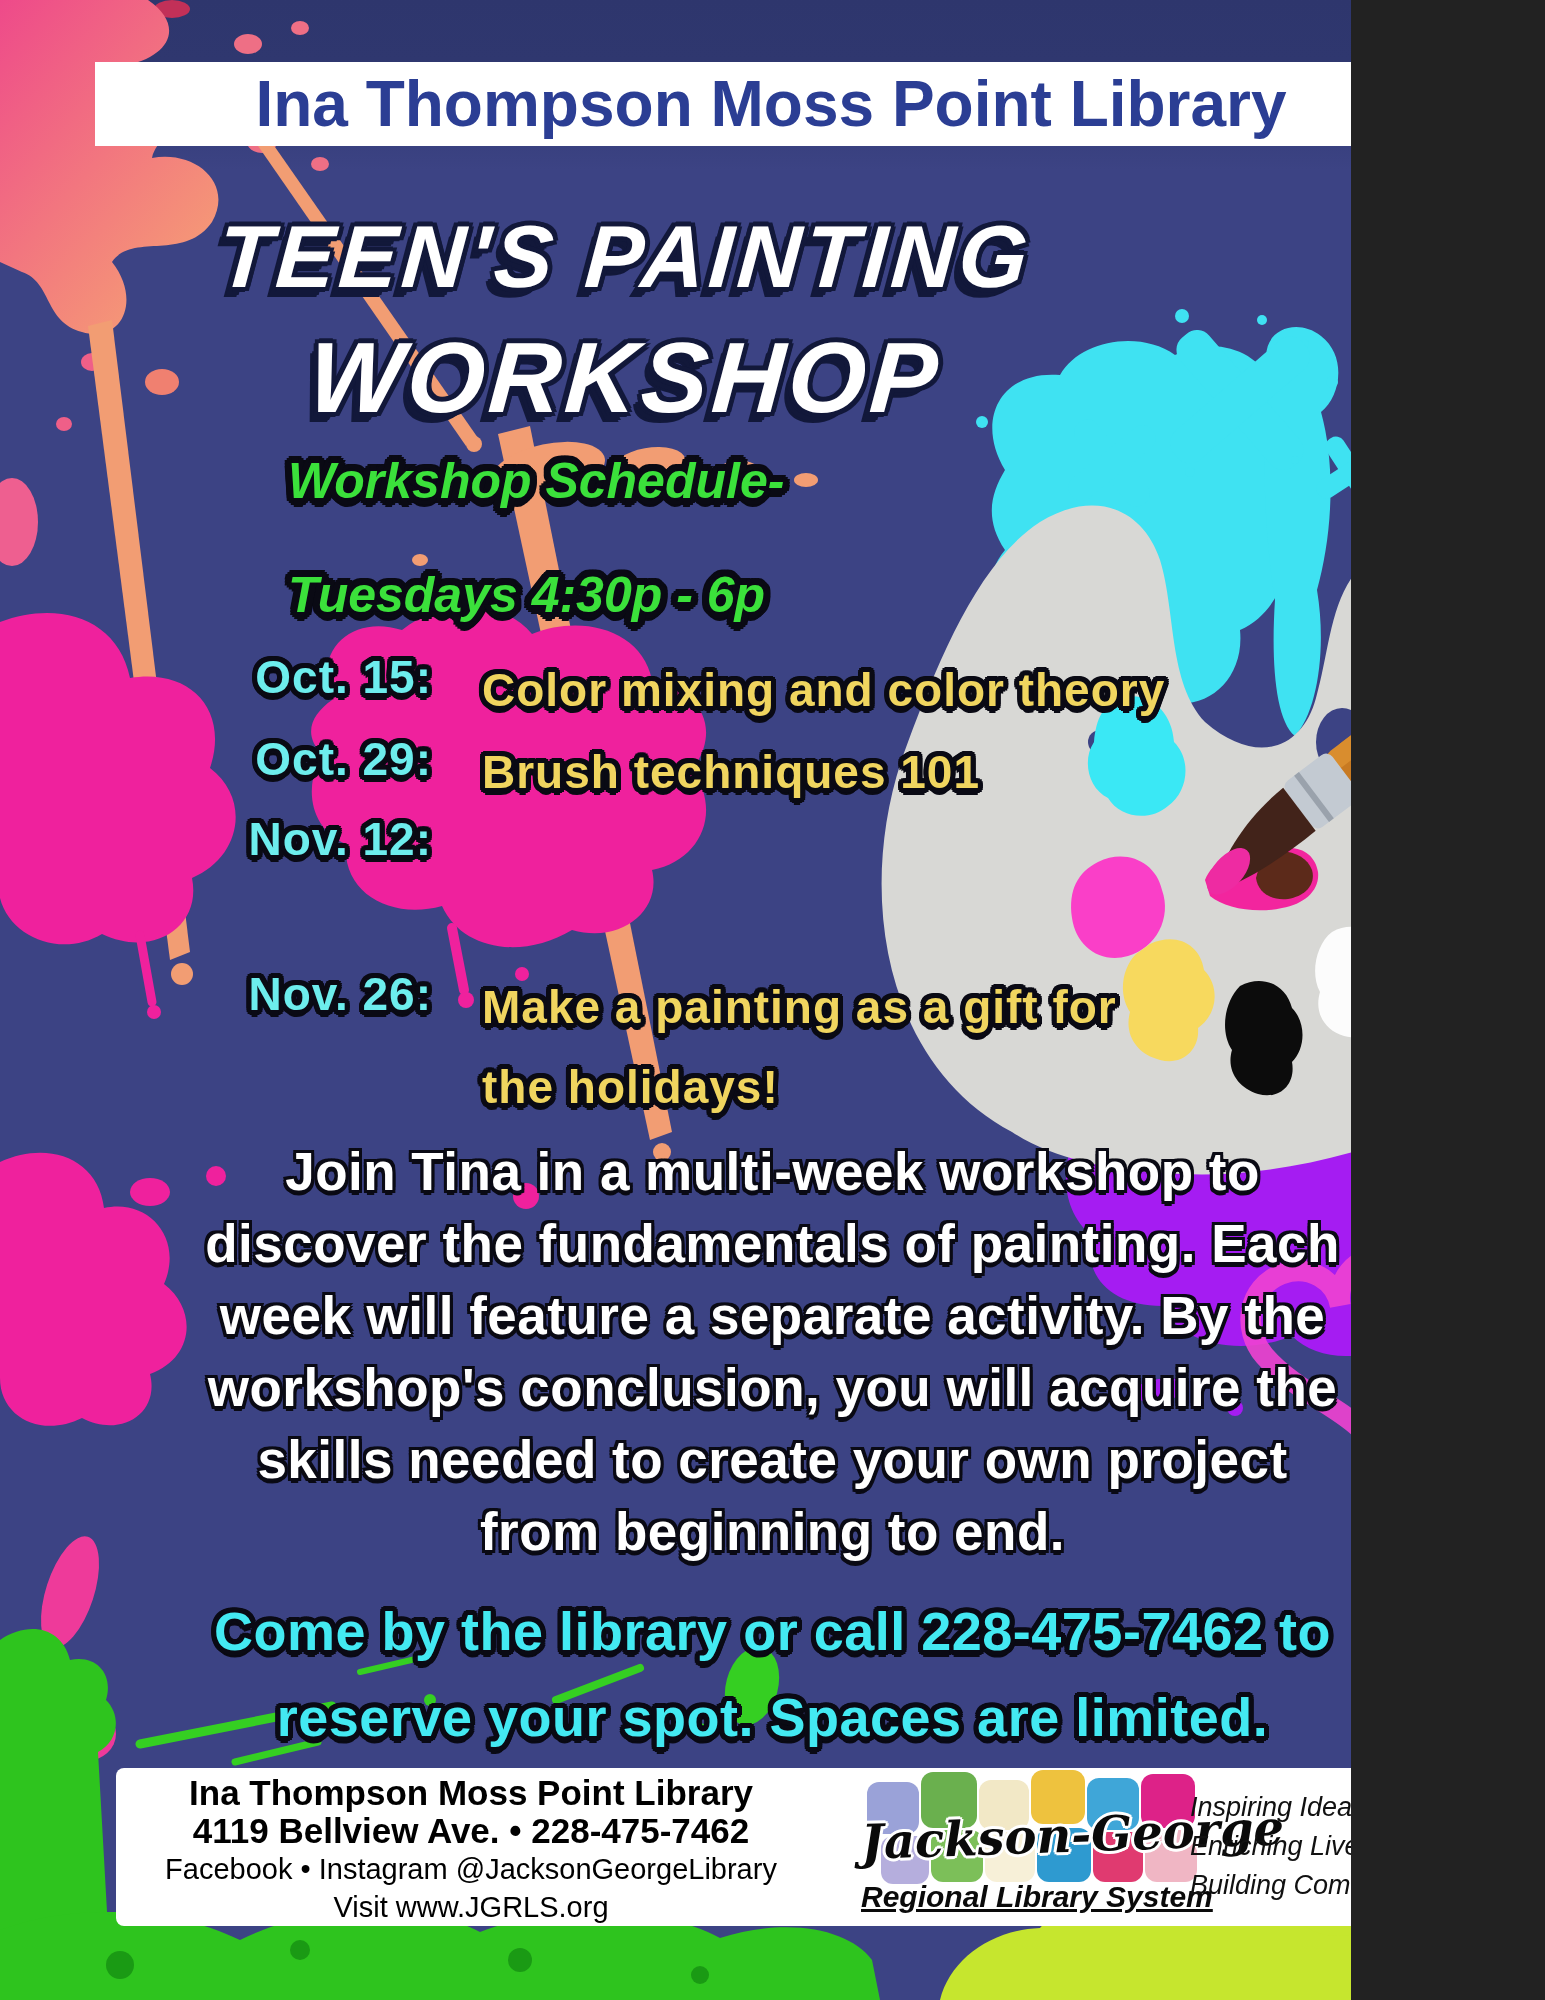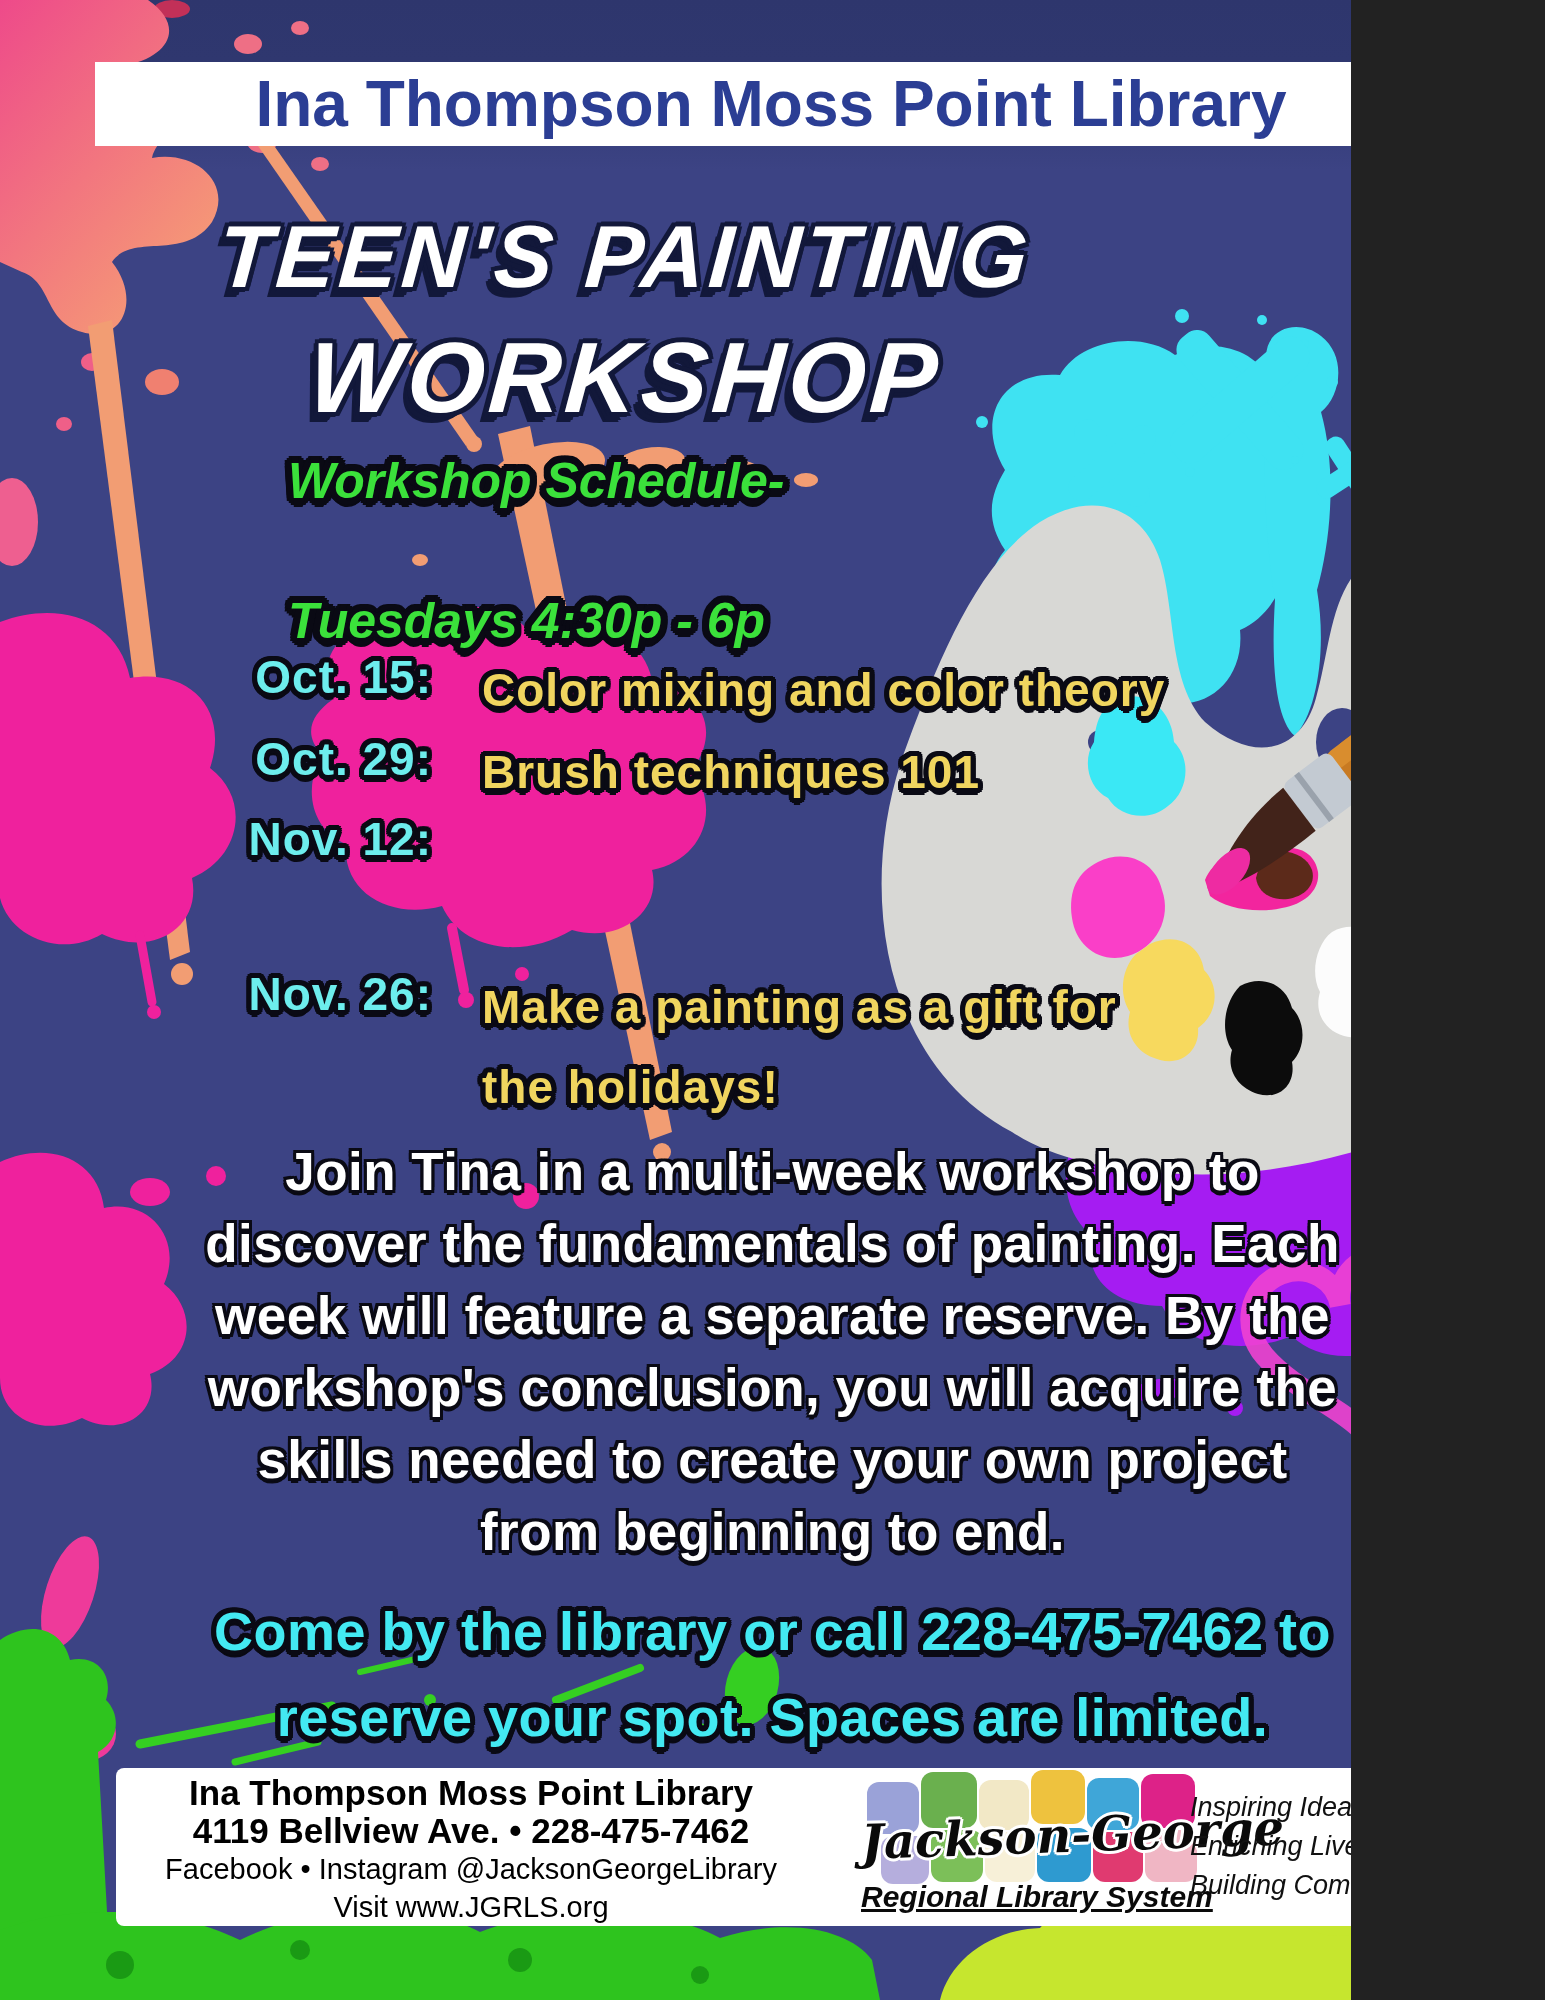--- a/index.html
+++ b/index.html
@@ -19,21 +19,21 @@
   
   .banner{left:95px;top:62px;width:1352px;height:84px;background:#ffffff;z-index:2;
           display:flex;align-items:center;justify-content:center;}
   .banner-title{font-size:64px;font-weight:bold;color:#2b3e94;letter-spacing:0px;}
   .title-line{left:130px;width:990px;text-align:center;color:#ffffff;font-weight:bold;font-style:italic;
               text-transform:uppercase;transform:skewX(-4deg);letter-spacing:4px;}
   .t1{top:206px;font-size:88px;}
   .t2{top:320px;font-size:100px;}
   .green{color:#3be13b;font-weight:bold;font-style:italic;letter-spacing:0px;}
   .g1{left:288px;top:452px;font-size:50px;}
-  .g2{left:288px;top:592px;font-size:50px;}
+  .g2{left:288px;top:566px;font-size:50px;}
   .sched-row{left:0;width:100%;}
   .sched-date{position:absolute;left:72px;width:360px;text-align:right;color:#6deded;font-weight:bold;font-size:46px;letter-spacing:1px;}
   .sched-desc{position:absolute;left:482px;color:#f0d55f;font-weight:bold;font-size:46px;letter-spacing:1px;}
   .sched-desc div{line-height:80px;}
   .para{left:50px;top:1136px;width:1445px;text-align:center;color:#ffffff;font-weight:bold;}
   .para div{font-size:53px;line-height:72px;letter-spacing:0.5px;white-space:nowrap;}
   .cta{left:50px;top:1588px;width:1445px;text-align:center;color:#43e9f2;font-weight:bold;}
   .cta div{font-size:54px;line-height:86px;letter-spacing:0.5px;white-space:nowrap;}
   
   .footer-box{left:116px;top:1768px;width:1316px;height:158px;background:#ffffff;border-radius:8px;z-index:3;}
@@ -240,21 +240,21 @@
     <span class="sched-date omd">Nov. 26:</span>
     <div class="sched-desc omd">
       <div>Make a painting as a gift for</div>
       <div>the holidays!</div>
     </div>
   </div>
 
   <div class="txt para">
     <div class="osm">Join Tina in a multi-week workshop to</div>
     <div class="osm">discover the fundamentals of painting. Each</div>
-    <div class="osm">week will feature a separate reserve. By the</div>
+    <div class="osm">week will feature a separate activity. By the</div>
     <div class="osm">workshop's conclusion, you will acquire the</div>
     <div class="osm">skills needed to create your own project</div>
     <div class="osm">from beginning to end.</div>
   </div>
 
   <div class="txt cta">
     <div class="omd">Come by the library or call 228-475-7462 to</div>
     <div class="omd">reserve your spot. Spaces are limited.</div>
   </div>
 

